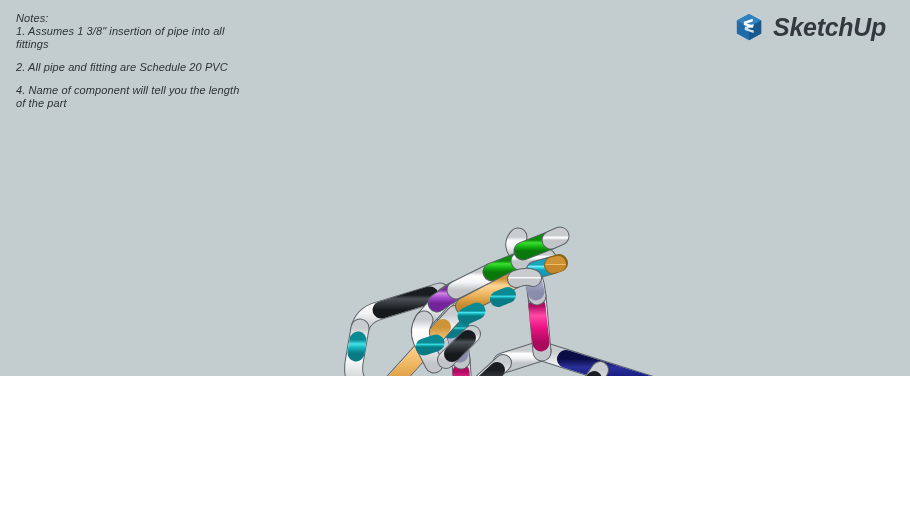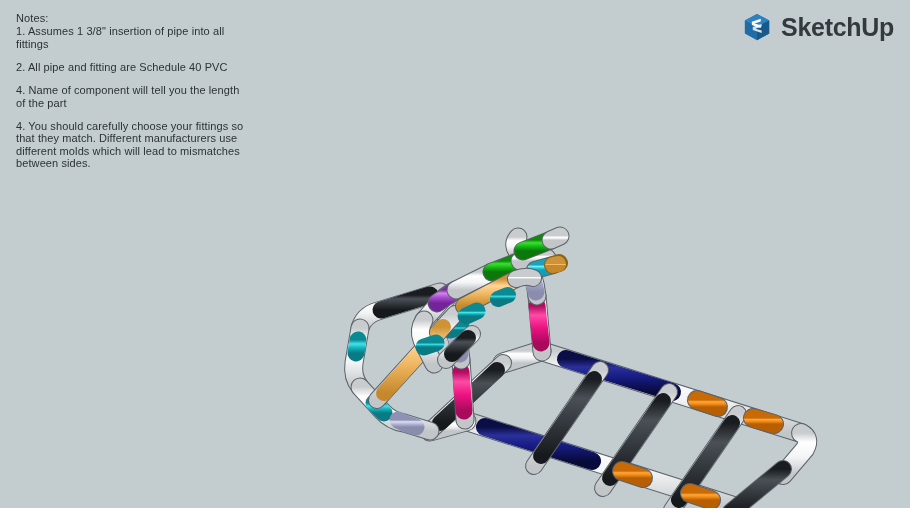--- a/index.html
+++ b/index.html
@@ -9,23 +9,24 @@
   }
   body {
     width: 910px;
     height: 512px;
     overflow: hidden;
     font-family: "Liberation Sans", sans-serif;
   }
   #viewport {
     position: relative;
     width: 910px;
-    height: 508px;
+    height: 376px;
     background: #c3cdd0;
     overflow: hidden;
+    font-style: italic;
   }
 
   
   #notes-panel {
     position: absolute;
     left: 16px;
     top: 12px;
     width: 240px;
     color: #2b3236;
     font-size: 11px;
@@ -38,21 +39,21 @@
   }
   #notes-panel .note-item {
     margin: 0 0 11px 0;
     max-width: 232px;
   }
   #notes-panel .note-item:last-child { margin-bottom: 0; }
 
   
   #brand {
     position: absolute;
-    right: 16px;
+    right: 24px;
     top: 12px;
     display: flex;
     align-items: center;
     gap: 9px;
   }
   #brand .brand-word {
     font-size: 25px;
     font-weight: 700;
     color: #33393e;
     letter-spacing: -0.3px;
@@ -65,23 +66,22 @@
   #model-stage svg { display: block; }
 </style>
 </head>
 <body>
 
 <div id="viewport" style="background: rgb(195, 205, 208);">
 
   <div id="notes-panel">
     <p class="note-heading">Notes:</p>
     <p class="note-item">1. Assumes 1 3/8" insertion of pipe into all fittings</p>
-    <p class="note-item">2. All pipe and fitting are Schedule 40 PVC</p>
+    <p class="note-item">2. All pipe and fitting are Schedule 20 PVC</p>
     <p class="note-item">4. Name of component will tell you the length of the part</p>
-    <p class="note-item">4. You should carefully choose your fittings so that they match.  Different manufacturers use different molds which will lead to mismatches between sides.</p>
   </div>
 
   <div id="brand">
     <span class="brand-mark">
       <svg viewBox="0 0 32 32" width="30" height="30" aria-hidden="true">
         <path d="M16 2 L29 9 L29 23 L16 30 L3 23 L3 9 Z" fill="#1f6ca8"></path>
         <path d="M16 2 L29 9 L16 16 L3 9 Z" fill="#2f82c0"></path>
         <path d="M16 16 L29 9 L29 23 L16 30 Z" fill="#19588a"></path>
         <g fill="#ffffff">
           <path d="M10.5 10.5 L20 7.2 L20 10.0 L13.3 12.3 L20 14.2 L20 17.0 L10.5 13.8 Z"></path>

